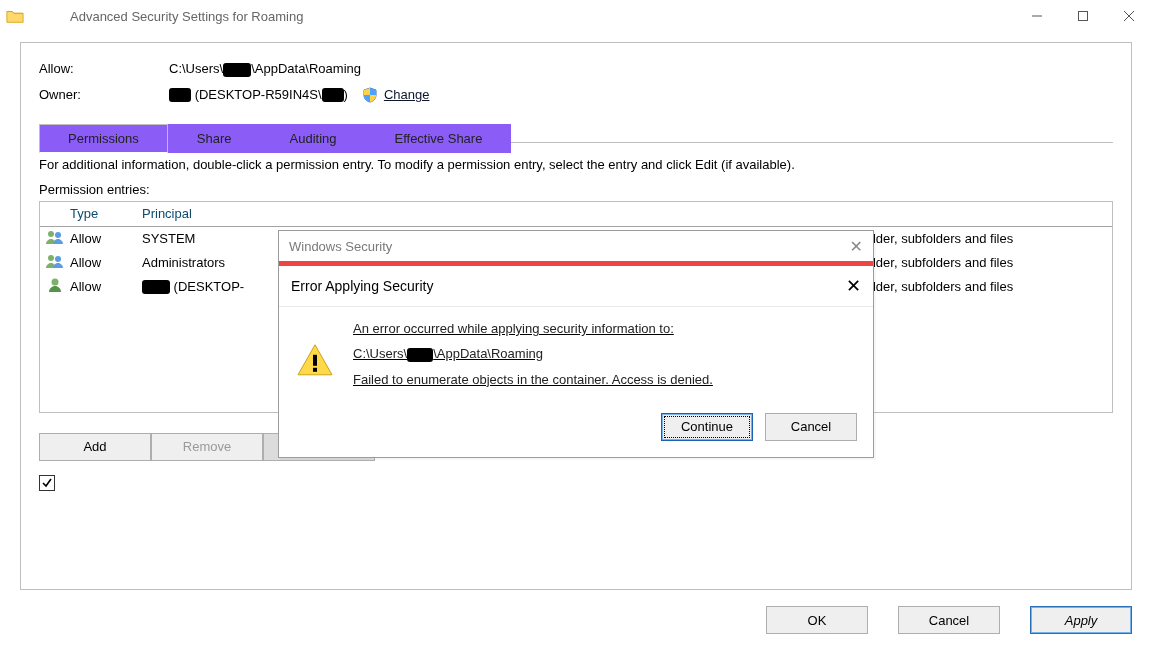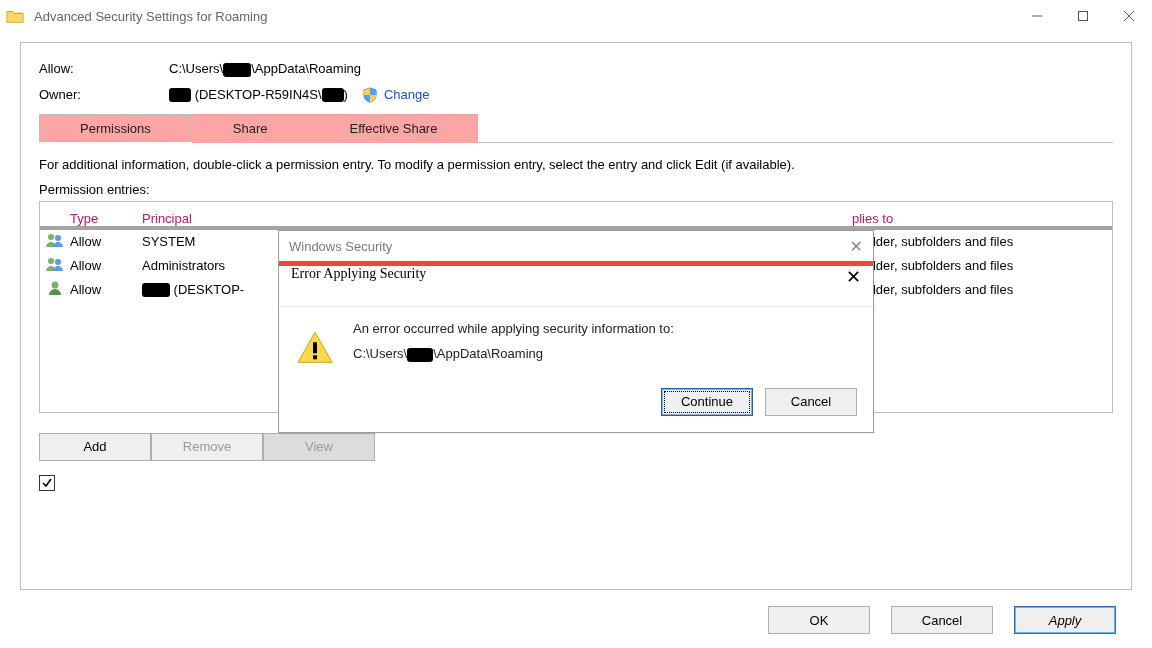--- a/index.html
+++ b/index.html
@@ -1,63 +1,63 @@
 <!DOCTYPE html>
 <html><head>
 <meta charset="utf-8">
 <style>
   html,body{margin:0;padding:0;font-family:"Segoe UI",Tahoma,sans-serif;font-size:13px;color:#000;background:#fff;}
   .window{position:relative;width:1152px;height:648px;background:#fff;overflow:hidden;}
   
   .titlebar{display:flex;align-items:center;height:32px;padding-left:6px;color:#666;}
   .titlebar .folder-icon{width:18px;height:16px;margin-right:10px;}
-  .titlebar-title{flex:0 0 auto;}
+  .titlebar-title{flex:0 0 auto;margin-left:36px;}
   .titlebar-spacer{flex:1;}
   .win-btn{width:46px;height:32px;display:flex;align-items:center;justify-content:center;color:#555;}
   
   .panel{position:absolute;left:20px;top:42px;right:20px;bottom:58px;border:1px solid #bfbfbf;background:#fff;padding:18px 18px 10px 18px;box-sizing:border-box;}
   .inforow{display:flex;align-items:center;margin-bottom:10px;}
   .inforow .label{width:130px;}
   .blk{display:inline-block;background:#000;border-radius:3px;height:14px;vertical-align:middle;}
   .shield{display:inline-flex;align-items:center;justify-content:center;width:16px;height:16px;margin-left:14px;margin-right:6px;}
-  .change-link{color:#1d4ed8;}
+  .change-link{color:#0f172a;text-decoration:underline;}
   
   .tabs{display:flex;margin-top:10px;border-bottom:1px solid #bfbfbf;}
-  .tab{padding:6px 40px;border:1px solid transparent;border-bottom:none;color:#222;position:relative;top:1px;background:#fca5a5;}
+  .tab{padding:6px 28px;border:1px solid transparent;border-bottom:none;color:#222;position:relative;top:11px;background:#8b5cf6;}
   .tab.active{border-color:#bfbfbf;border-bottom:1px solid #fff;}
   .info-text{margin:14px 0 10px 0;}
   .subhead{margin-bottom:4px;}
   
   .entries{border:1px solid #bfbfbf;padding:0;height:210px;overflow:hidden;}
-  .entries-header{display:flex;align-items:flex-end;height:24px;border-bottom:4px solid #a3a3a3;font-weight:normal;color:#be185d;}
+  .entries-header{display:flex;align-items:center;height:24px;border-bottom:1px solid #a3a3a3;font-weight:normal;color:#0c4a6e;}
   .col-icon{width:28px;}
   .col-type{width:72px;padding-left:2px;}
   .col-principal{width:170px;}
   .col-spacer{flex:1;}
   .col-applies{width:260px;}
   .entries-row{display:flex;align-items:center;height:24px;}
   .persons-icon{width:22px;height:16px;margin-left:4px;}
   
   .btnrow{display:flex;margin-top:20px;}
   .winbtn{min-width:110px;height:26px;border:1px solid #aeaeae;background:#efefef;display:flex;align-items:center;justify-content:center;}
   .winbtn.disabled{color:#9a9a9a;}
   .disable-row{margin-top:14px;}
   .chk-row{display:flex;align-items:center;margin-top:14px;}
   .chkbox{width:14px;height:14px;border:1px solid #333;margin-right:6px;display:flex;align-items:center;justify-content:center;}
   
-  .footer{position:absolute;right:36px;bottom:14px;display:flex;gap:21px;margin-top:27px;}
+  .footer{position:absolute;right:20px;bottom:14px;display:flex;gap:30px;margin-top:27px;}
   .footer .winbtn{min-width:100px;}
   .winbtn.primary{border:1px solid #2a6fb5;outline:1px solid #76b1e8;outline-offset:-2px;font-style:italic;}
   
   .sec-dialog{position:absolute;left:278px;top:230px;width:594px;background:#fff;border:1px solid #9c9c9c;box-shadow:2px 2px 0 rgba(0,0,0,0.03);}
   .sec-title{display:flex;align-items:center;height:30px;padding:0 10px;color:#7a7a7a;border-bottom:5px solid #ef4444;}
   .sec-title .x{margin-left:auto;color:#888;font-size:16px;}
-  .sec-sub{display:flex;align-items:flex-start;height:40px;padding:0 12px;font-size:14px;border-bottom:1px solid #eaeaea;justify-content:space-between;font-family:Liberation Serif, serif;}
+  .sec-sub{display:flex;align-items:center;height:40px;padding:0 12px;font-size:14px;border-bottom:1px solid #eaeaea;justify-content:space-between;}
   .sec-sub .x{font-size:18px;}
-  .sec-body{display:flex;padding:14px 16px 8px 16px;}
+  .sec-body{display:flex;padding:14px 16px 8px 16px;text-decoration:underline;}
   .warn-icon{width:40px;flex:0 0 40px;margin-right:18px;margin-top:4px;}
   .sec-lines div{margin-bottom:10px;color:#222;}
   .sec-foot{display:flex;justify-content:flex-end;gap:12px;padding:8px 16px 16px 16px;}
   .sec-foot .winbtn{min-width:90px;}
   .sec-foot .winbtn.focus{border:1px solid #1b62b5;outline:1px dotted #000;outline-offset:-4px;box-shadow:0 0 0 1px #7bb2e6 inset;}
 </style>
 </head>
 <body>
 
 <div class="window">
@@ -110,33 +110,33 @@
           <path d="M8 1 L2 3 V8 H8 Z" fill="#ffd24a"></path>
           <path d="M8 8 H14 V8 C14 12 11 14.5 8 15 Z" fill="#ffd24a"></path>
         </svg>
       </span>
       <span class="change-link">Change</span>
     </div>
 
     <div class="tabs">
       <div class="tab active">Permissions</div>
       <div class="tab">Share</div>
+      <div class="tab">Auditing</div>
       <div class="tab">Effective Share</div>
     </div>
 
     <div class="info-text">For additional information, double-click a permission entry. To modify a permission entry, select the entry and click Edit (if available).</div>
     <div class="subhead">Permission entries:</div>
 
     <div class="entries">
       <div class="entries-header">
         <div class="col-icon"></div>
         <div class="col-type">Type</div>
         <div class="col-principal">Principal</div>
         <div class="col-spacer"></div>
-        <div class="col-applies">plies to</div>
       </div>
 
       <div class="entries-row">
         <div class="col-icon"><svg class="persons-icon" viewBox="0 0 22 16">
               <circle cx="7" cy="5" r="3" fill="#7fb069"></circle>
               <circle cx="14" cy="6" r="3" fill="#5a9de0"></circle>
               <path d="M2 15c0-3 3-5 5-5s5 2 5 5" fill="#7fb069"></path>
               <path d="M9 15c0-3 3-5 5-5s5 2 5 5" fill="#5a9de0"></path>
             </svg></div>
         <div class="col-type">Allow</div>
@@ -204,20 +204,21 @@
       <svg class="warn-icon" viewBox="0 0 40 40">
         <path d="M20 4 L37 34 H3 Z" fill="#ffd94a" stroke="#caa318" stroke-width="1"></path>
         <rect x="18" y="14" width="4" height="11" fill="#000"></rect>
         <rect x="18" y="27" width="4" height="4" fill="#000"></rect>
       </svg>
       <div class="sec-lines">
         <div>An error occurred while applying security information to:</div>
         <div>
           <span>C:\Users\</span><span class="blk" style="width:26px"></span><span>\AppData\Roaming</span>
         </div>
+        <div>Failed to enumerate objects in the container. Access is denied.</div>
       </div>
     </div>
     <div class="sec-foot">
       <div class="winbtn focus">Continue</div>
       <div class="winbtn">Cancel</div>
     </div>
   </div>
 
 </div>
 

